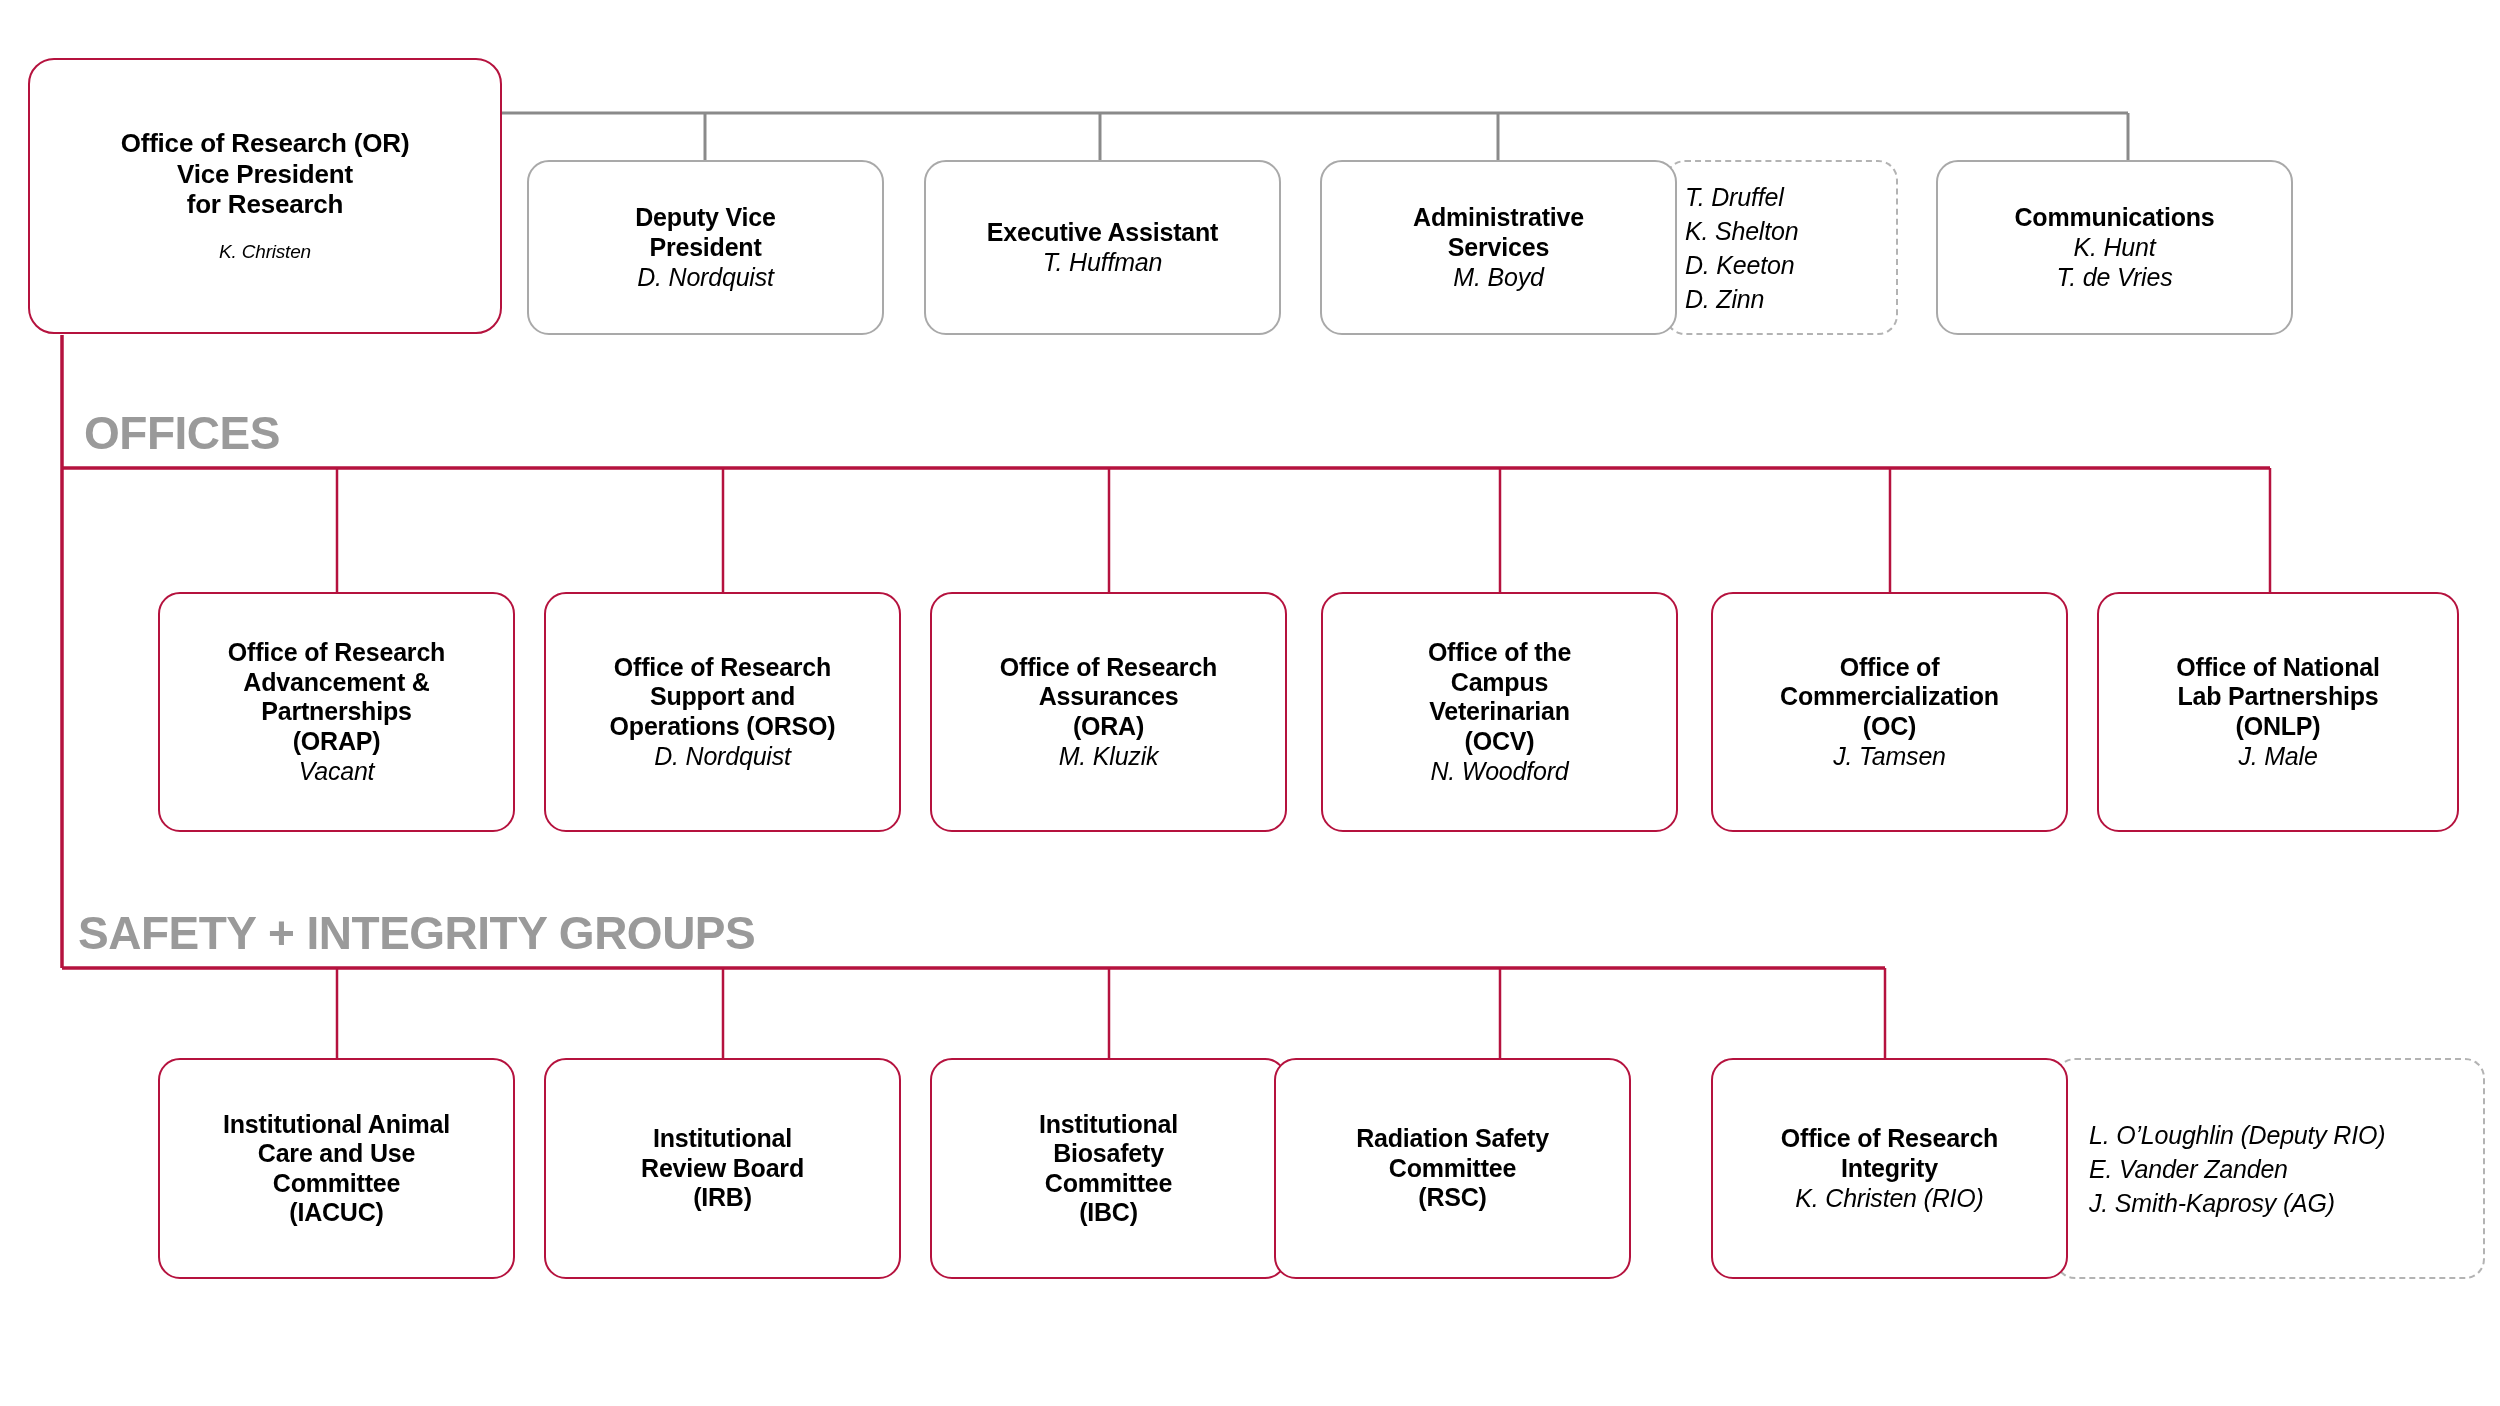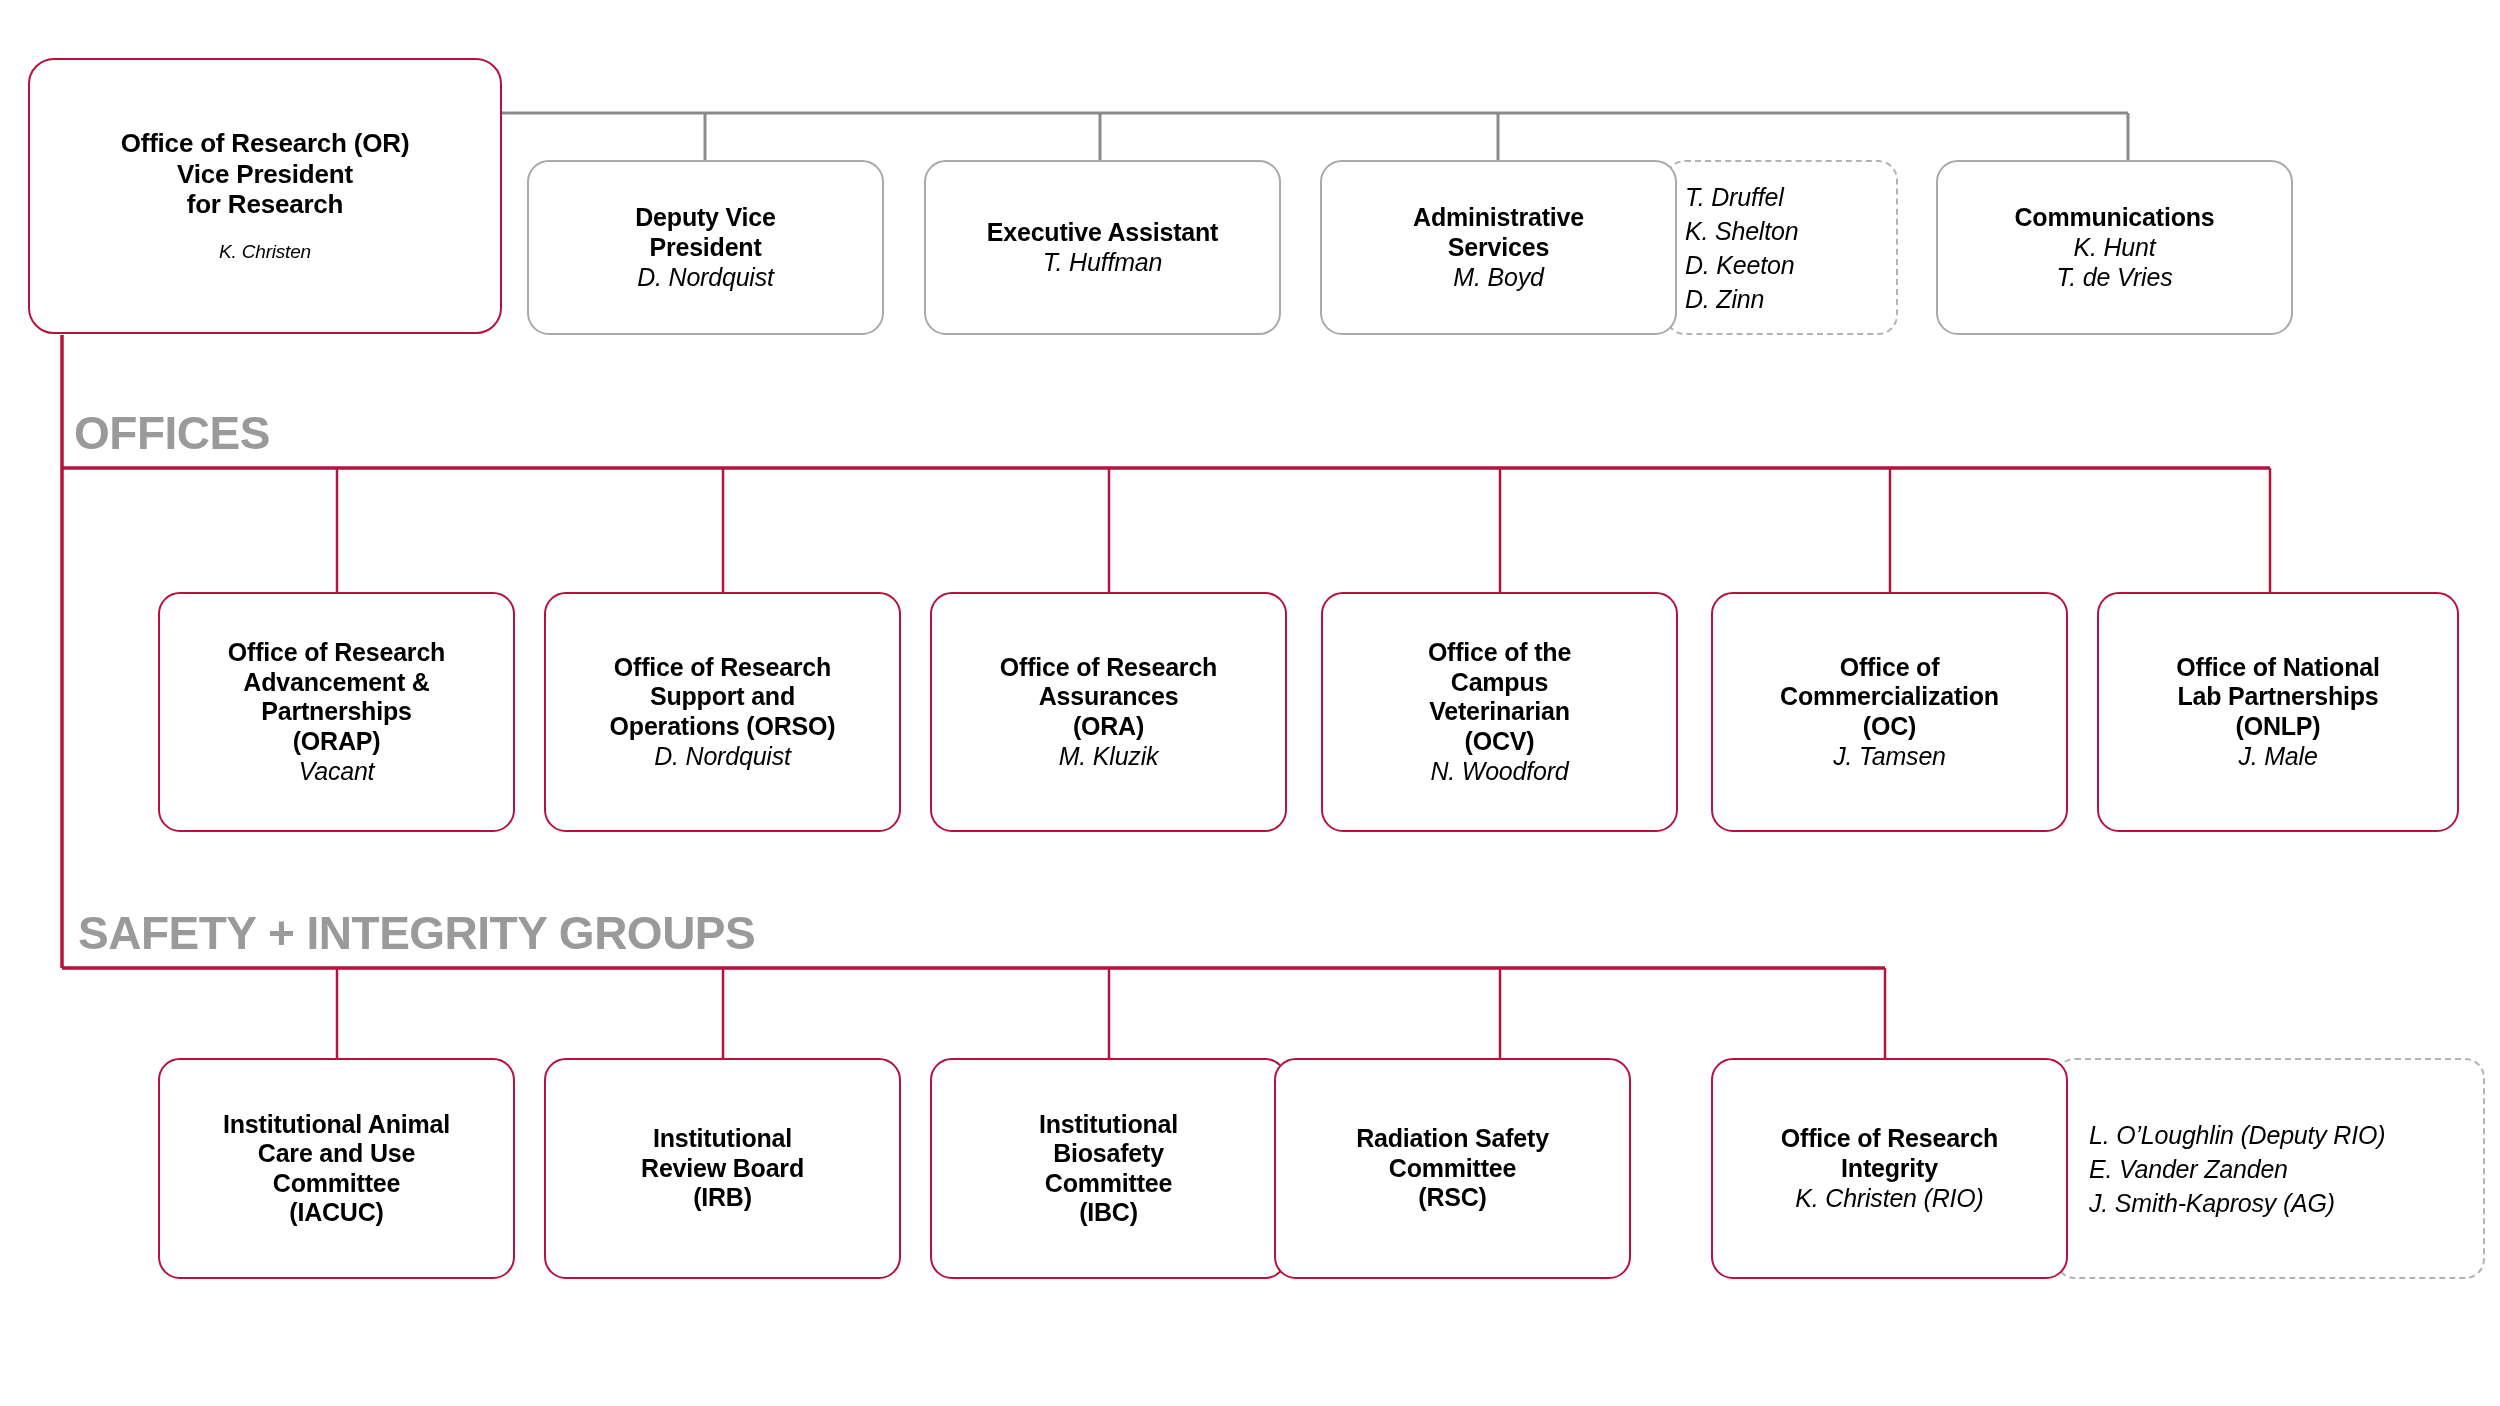--- a/index.html
+++ b/index.html
@@ -171,21 +171,21 @@
     <div class="aux-line fs-aux">D. Keeton</div>
     <div class="aux-line fs-aux">D. Zinn</div>
   </div>
 
   <div class="node gray" style="left:1936px; top:160px; width:357px; height:175px;">
     <div class="node-title fs-top-title">Communications</div>
     <div class="node-person fs-top-person">K. Hunt</div>
     <div class="node-person fs-top-person">T. de Vries</div>
   </div>
 
-  <div class="section-label fs-section" style="left:74px; top:406px;">OFFICES</div>
+  <div class="section-label fs-section" style="left:84px; top:406px;">OFFICES</div>
 
   <div class="node red" style="left:158px; top:592px; width:357px; height:240px;">
     <div class="node-title fs-office-title">
       <span>Office of Research</span><br>
       <span>Advancement &amp;</span><br>
       <span>Partnerships</span><br>
       <span>(ORAP)</span>
     </div>
     <div class="node-person fs-office-person">Vacant</div>
   </div>

